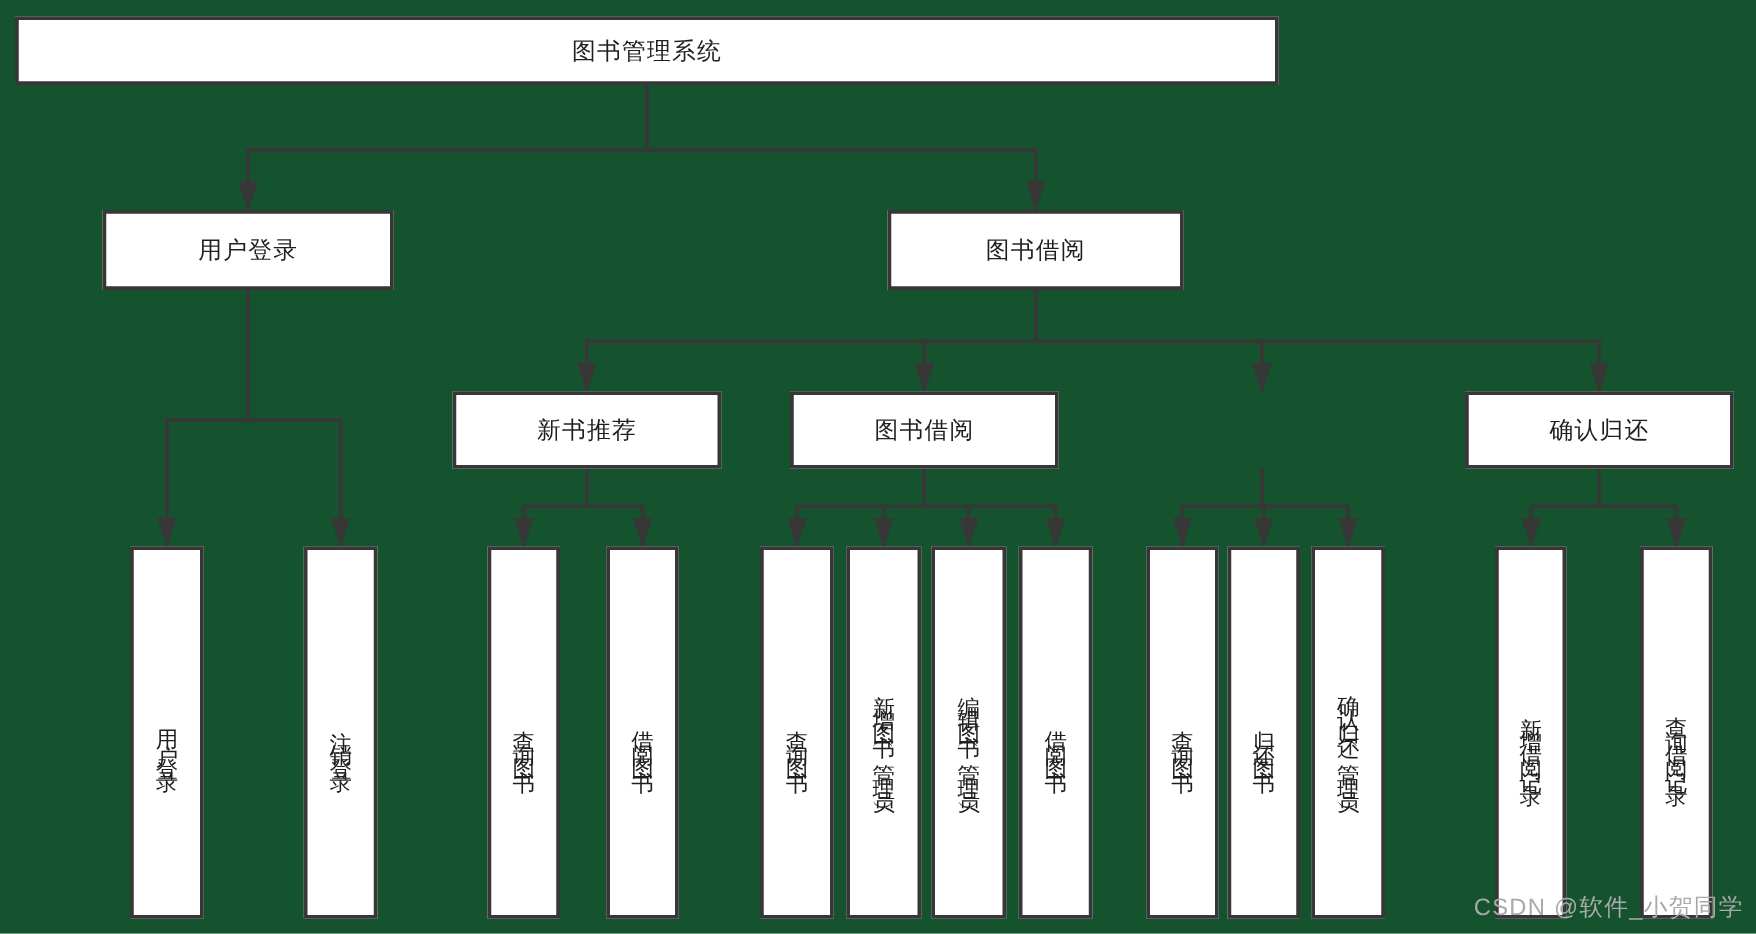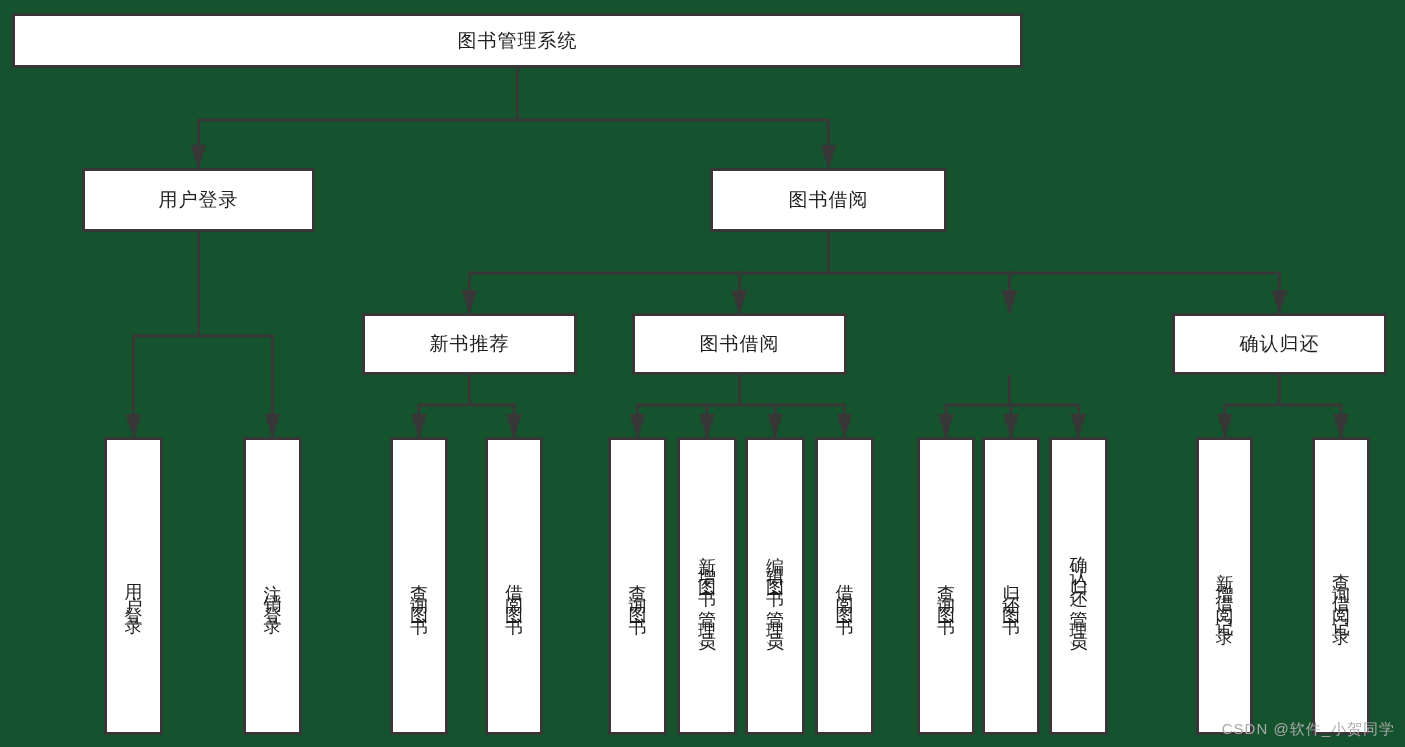--- a/index.html
+++ b/index.html
@@ -42,21 +42,21 @@
     text-orientation: mixed;
     font-size: 18px;
     letter-spacing: 11px;
     line-height: 1;
     padding-top: 11px; 
   }
   .watermark {
     position: absolute;
     right: 10px;
     bottom: 8px;
-    font-size: 15px;
+    font-size: 19px;
     letter-spacing: 1px;
     color: #a9a9a9;
     z-index: 5;
     white-space: nowrap;
   }
 </style>
 </head>
 <body>
 
 <div class="canvas">

